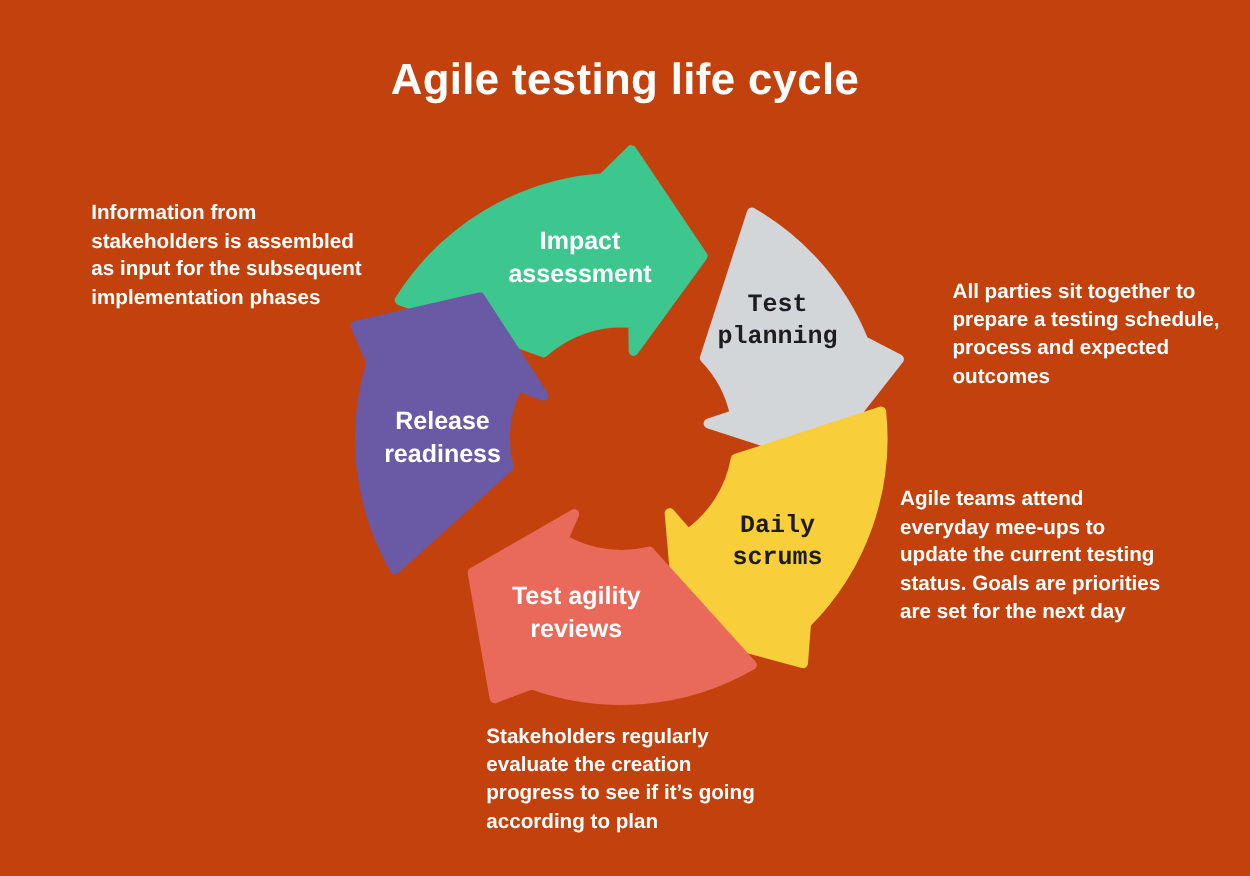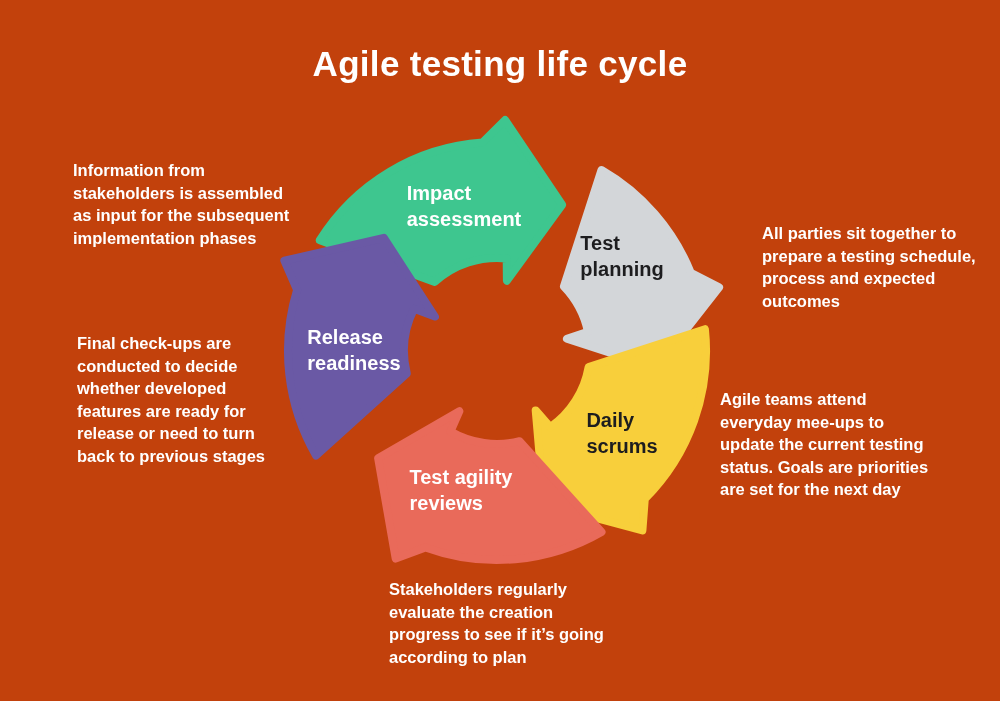--- a/index.html
+++ b/index.html
@@ -29,29 +29,29 @@
   .diagram-svg {
     position: absolute;
     left: 0;
     top: 0;
     width: 1000px;
     height: 701px;
   }
   .seg-label {
     position: absolute;
     transform: translate(-50%, -50%);
-    text-align: left;
+    text-align: center;
     white-space: pre-line;
     font-size: 20px;
     font-weight: 700;
     line-height: 1.28;
     color: #FFFFFF;
     pointer-events: none;
   }
-  .seg-label.dark { color: #1D1D1F; }
+  .seg-label.dark { color: #1D1D1F; font-family: Liberation Mono, monospace; }
   .desc {
     position: absolute;
     white-space: pre-line;
     color: #FFFFFF;
     font-size: 16.5px;
     font-weight: 700;
     line-height: 22.5px;
   }
   
   .lbl-impact   { left: 464px; top: 207px; }
@@ -107,20 +107,14 @@
 outcomes</div>
   <div class="desc desc-daily">Agile teams attend
 everyday mee-ups to
 update the current testing
 status. Goals are priorities
 are set for the next day</div>
   <div class="desc desc-agility">Stakeholders regularly
 evaluate the creation
 progress to see if it’s going
 according to plan</div>
-  <div class="desc desc-release">Final check-ups are
-conducted to decide
-whether developed
-features are ready for
-release or need to turn
-back to previous stages</div>
 
 </div>
 
 </body></html>

